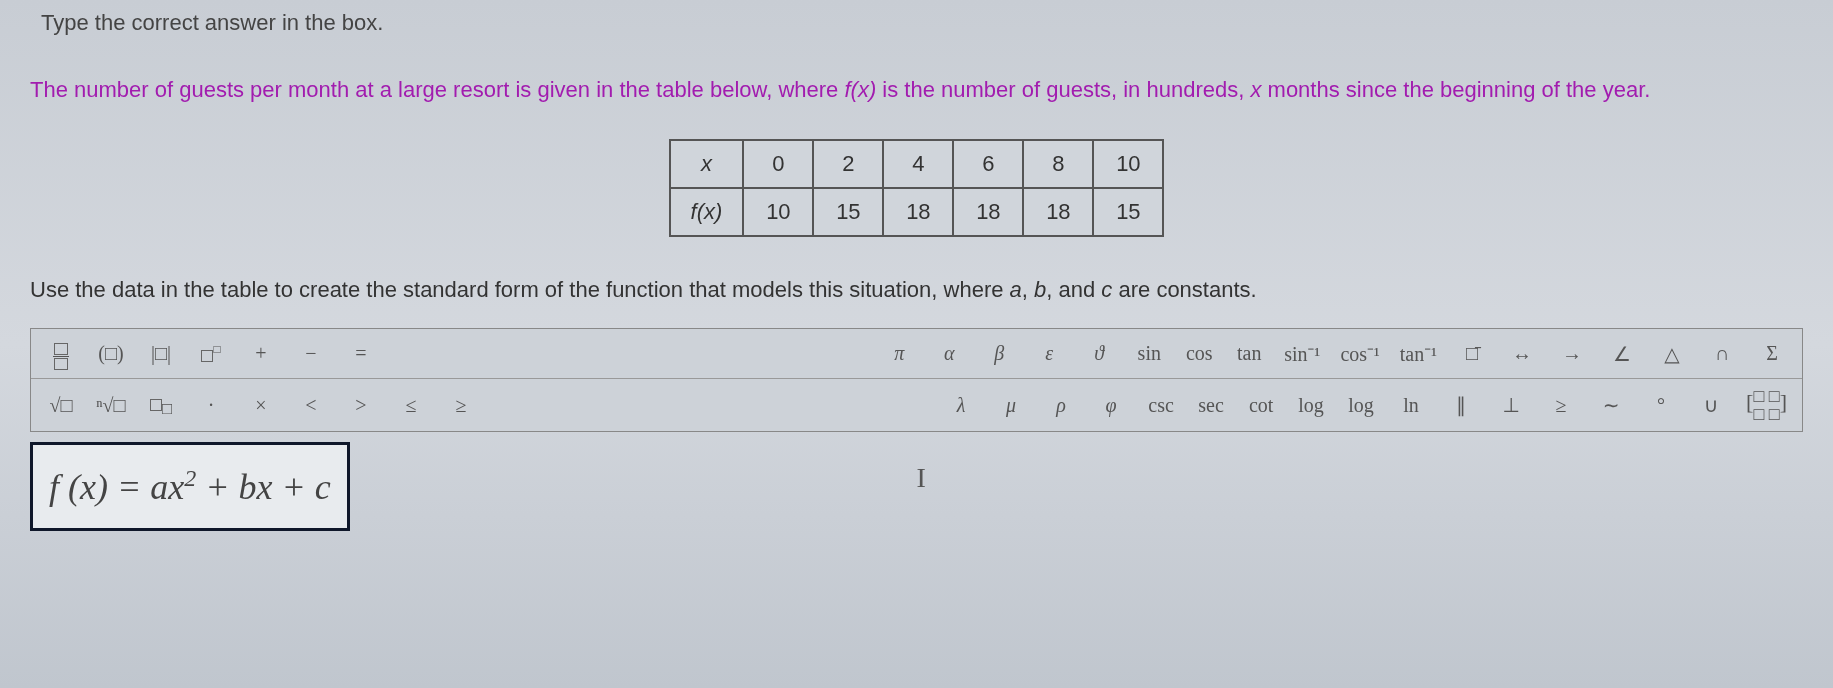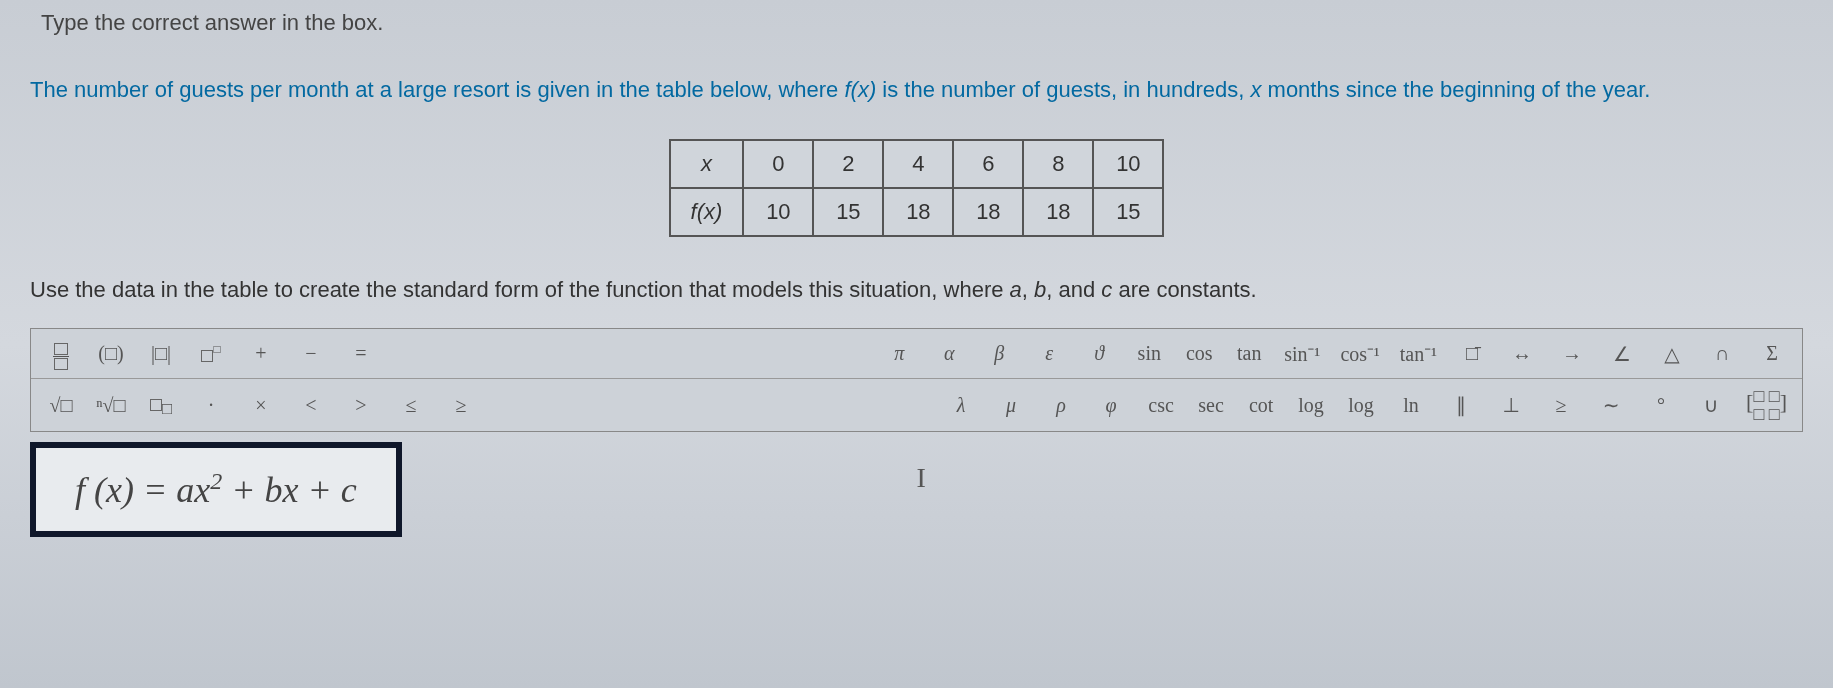--- a/index.html
+++ b/index.html
@@ -16,21 +16,21 @@
       width: 1833px;
     }
     .instruction-header {
       font-size: 22px;
       color: #444;
       margin-bottom: 30px;
       margin-left: 11px;
     }
     .problem-text {
       font-size: 22px;
-      color: #0369a1;
+      color: #a21caf;
       line-height: 2.2;
       margin-bottom: 25px;
     }
     .italic {
       font-style: italic;
     }
     .data-table {
       border-collapse: collapse;
       margin: 20px auto 40px auto;
     }
@@ -92,22 +92,22 @@
       height: 12px;
     }
     .fraction-icon .bar {
       width: 16px;
       height: 1px;
       background: #555;
       margin: 1px 0;
     }
     .equation-input {
       background: #e8ebee;
-      border: 6px solid #0f172a;
-      padding: 20px 39px;
+      border: 3px solid #0f172a;
+      padding: 20px 16px;
       display: inline-block;
     }
     .equation {
       font-size: 36px;
       font-style: italic;
       font-family: 'Times New Roman', serif;
       color: #444;
     }
     .equation sup {
       font-size: 24px;

